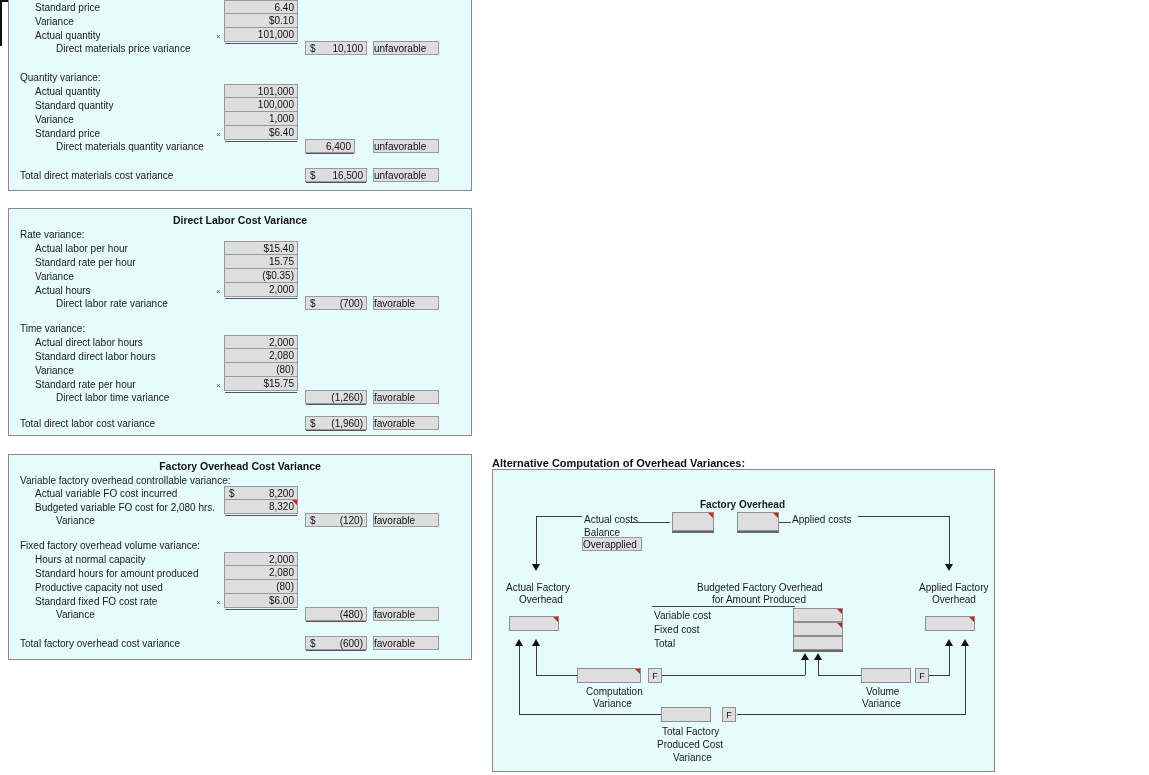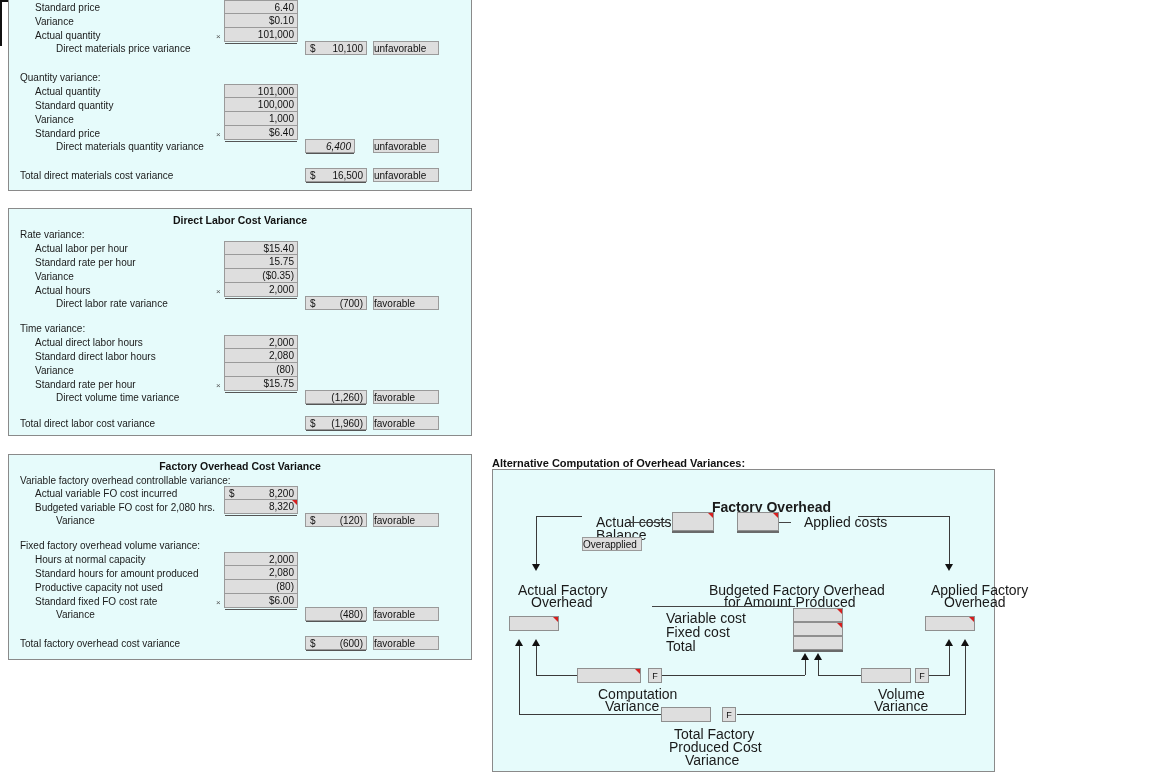--- a/index.html
+++ b/index.html
@@ -27,21 +27,21 @@
 
   .mult{position:absolute;font-size:8px;color:#555;}
 
   
   .redc{position:absolute;top:0;right:0;width:0;height:0;
         border-top:5px solid #d61f1f;border-left:5px solid transparent;}
 
   
   .diagram-head{position:absolute;font-weight:bold;font-size:11px;color:#111;}
   .dpanel{position:absolute;background:#e6fbfb;border:1px solid #8a8a8a;box-sizing:border-box;}
-  .dlabel{position:absolute;font-size:14px;color:#1a1a1a;white-space:nowrap;margin-left:12px;}
+  .dlabel{position:absolute;font-size:10px;color:#1a1a1a;white-space:nowrap;}
   .dbold{font-weight:bold;}
   .dbox{position:absolute;background:#dedede;border:1px solid #8f8f8f;box-sizing:border-box;}
   .fbadge{position:absolute;background:#dedede;border:1px solid #8f8f8f;box-sizing:border-box;
           width:14px;height:15px;font-size:9px;text-align:center;line-height:14px;color:#111;}
   .hline{position:absolute;background:#3a3a3a;height:1px;}
   .vline{position:absolute;background:#3a3a3a;width:1px;}
   .thick{background:#111;height:2px;}
   .vthick{background:#111;width:2px;}
   .arrow-d{position:absolute;width:0;height:0;border-left:4px solid transparent;
            border-right:4px solid transparent;border-top:7px solid #111;}
@@ -96,21 +96,21 @@
   <span class="amt">1,000</span>
 </div>
 
 <div class="row-label" style="left:35px;top:128px;">Standard price</div>
 <div class="mult" style="left:216px;top:130px;">×</div>
 <div class="cell stack botrule" style="left:224px;top:126px;width:74px;">
   <span class="amt">$6.40</span>
 </div>
 
 <div class="row-label" style="left:56px;top:141px;">Direct materials quantity variance</div>
-<div class="cell ul" style="left:305px;top:139px;width:50px;font-style:italic;">
+<div class="cell ul" style="left:305px;top:139px;width:50px;">
   <span class="dol"></span>
   <span class="amt">6,400</span>
 </div>
 <div class="tagbox" style="left:373px;top:139px;width:66px;">unfavorable</div>
 
 <div class="row-label" style="left:20px;top:170px;">Total direct materials cost variance</div>
 <div class="cell ul" style="left:305px;top:168px;width:62px;">
   <span class="dol">$</span>
   <span class="amt">16,500</span>
 </div>
@@ -166,21 +166,21 @@
 <div class="cell stack" style="left:224px;top:363px;width:74px;">
   <span class="amt">(80)</span>
 </div>
 
 <div class="row-label" style="left:35px;top:379px;">Standard rate per hour</div>
 <div class="mult" style="left:216px;top:381px;">×</div>
 <div class="cell stack botrule" style="left:224px;top:377px;width:74px;">
   <span class="amt">$15.75</span>
 </div>
 
-<div class="row-label" style="left:56px;top:392px;">Direct volume time variance</div>
+<div class="row-label" style="left:56px;top:392px;">Direct labor time variance</div>
 <div class="cell ul" style="left:305px;top:390px;width:62px;">
   <span class="dol"></span>
   <span class="amt">(1,260)</span>
 </div>
 <div class="tagbox" style="left:373px;top:390px;width:66px;">favorable</div>
 
 <div class="row-label" style="left:20px;top:418px;">Total direct labor cost variance</div>
 <div class="cell ul" style="left:305px;top:416px;width:62px;">
   <span class="dol">$</span>
   <span class="amt">(1,960)</span>

